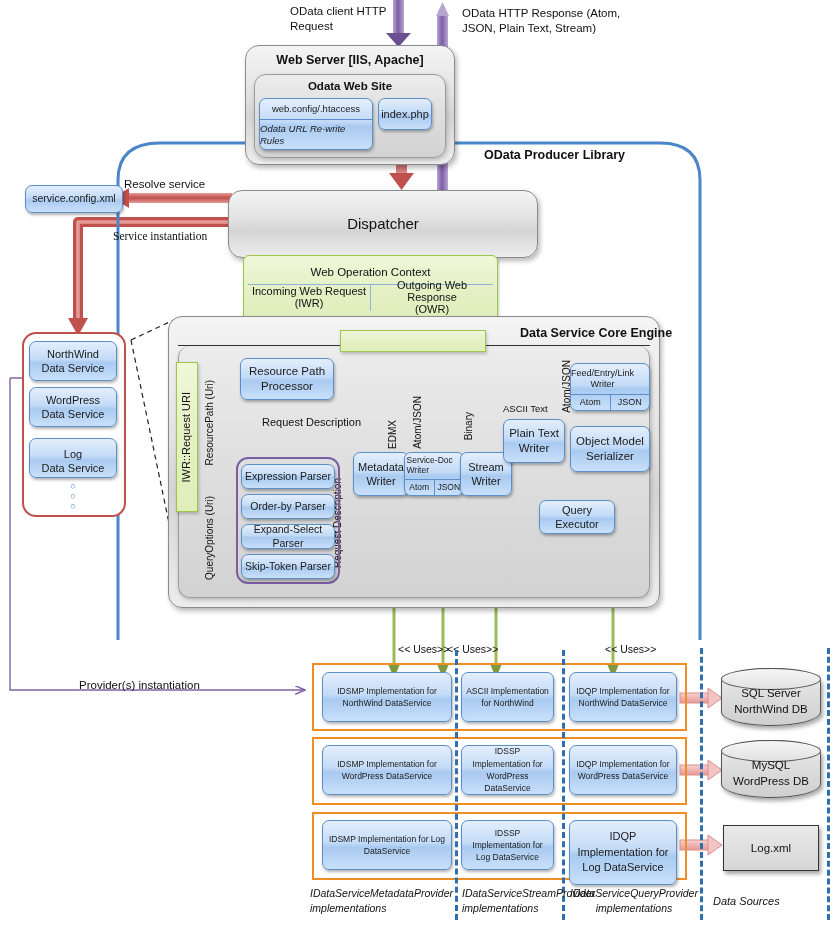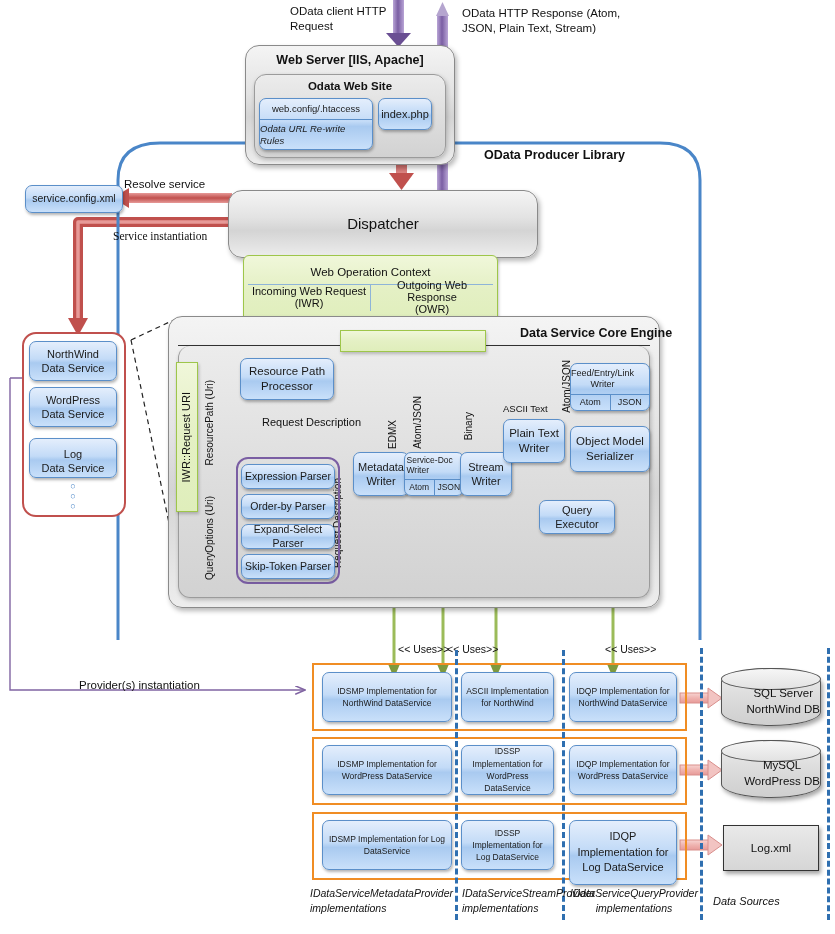--- a/index.html
+++ b/index.html
@@ -45,21 +45,21 @@
   .lbl-i{font-style:italic;}
   .bold{font-weight:bold;}
   
   svg{position:absolute;left:0;top:0;overflow:visible;}
 
   .dbcyl{
     position:absolute;
     background:linear-gradient(180deg,#ededed 0%,#dcdcdc 50%,#cfcfcf 100%);
     border:1px solid #555;border-radius:50%/14px;
     box-shadow:2px 3px 4px rgba(0,0,0,.35);
-    display:flex;align-items:center;justify-content:flex-end;text-align:center;
+    display:flex;align-items:center;justify-content:center;text-align:center;
     font-size:11.5px;line-height:1.35;
   }
   .dbcyl:before{
     content:"";position:absolute;left:-1px;top:-1px;right:-1px;height:20px;
     background:linear-gradient(180deg,#f6f6f6,#e2e2e2);
     border:1px solid #555;border-radius:50%;
   }
   .dbcyl span{position:relative;z-index:2;padding-top:10px;}
 
   .docshape{

